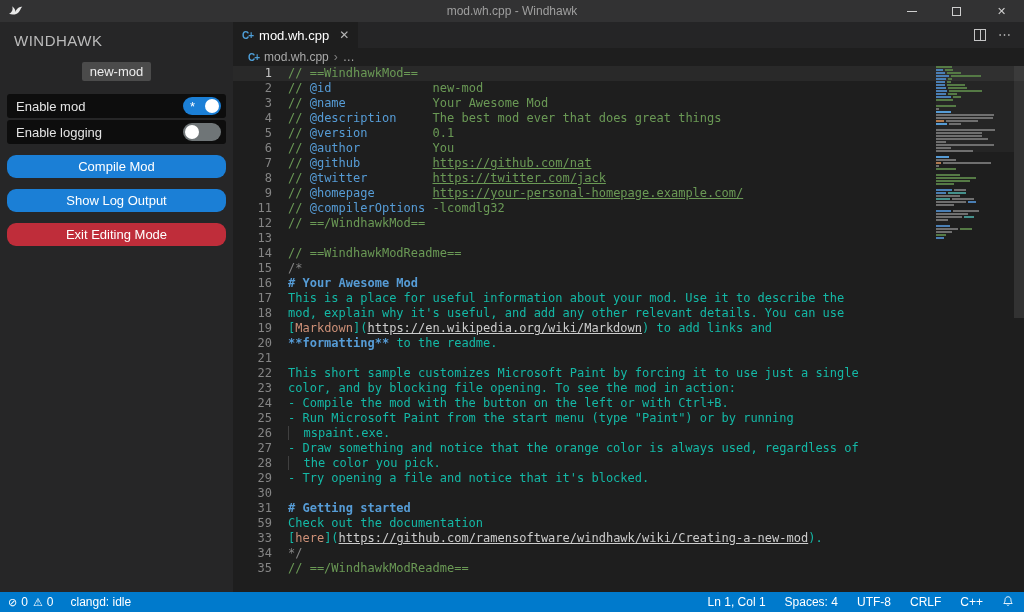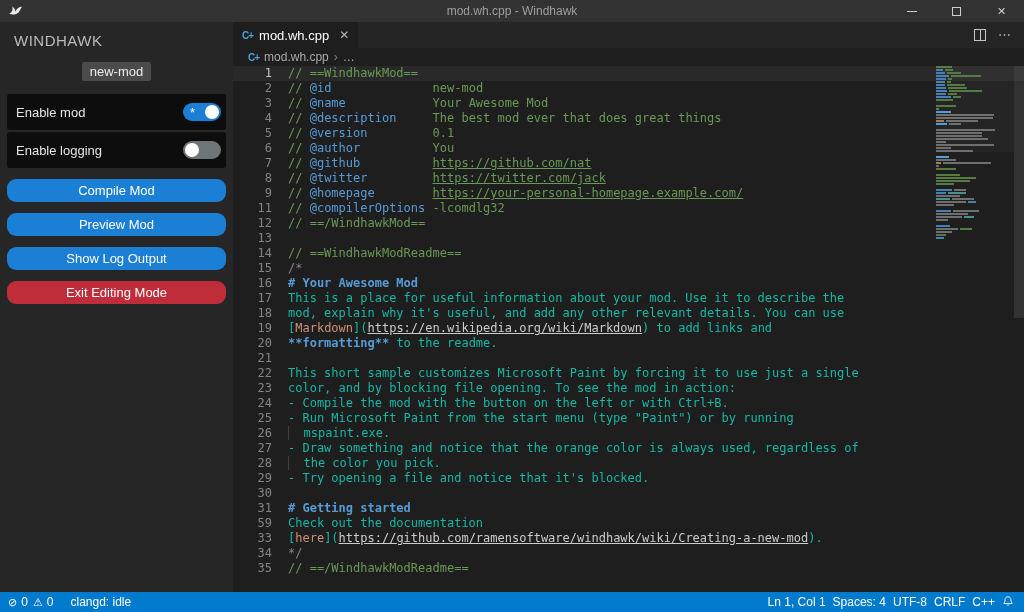--- a/index.html
+++ b/index.html
@@ -21,21 +21,21 @@
 
   
   .main { flex:1 1 auto; display:flex; min-height:0; }
 
   
   .sidebar { width:233px; flex:0 0 233px; background:#262627; overflow:hidden; }
   .sb-title { margin:10px 0 0 14px; font-size:15px; color:#bbbbbb; letter-spacing:.5px; }
   .badge-wrap { display:flex; justify-content:center; margin-top:13px; }
   .badge { background:#4b4b4b; color:#ececec; font-size:13px; padding:2px 8px; border-radius:2px; }
   .sb-rows { margin:13px 7px 0 7px; }
-  .sb-row { height:36px; background:#0d0d0d; border-radius:3px; margin-bottom:2px;
+  .sb-row { height:24px; background:#0d0d0d; border-radius:3px; margin-bottom:2px;
     display:flex; align-items:center; padding:0 5px 0 9px; }
   .sb-row-label { color:#e4e4e4; font-size:13px; flex:1; }
   .toggle { width:38px; height:18px; border-radius:9px; position:relative; }
   .toggle.on  { background:#1b7fd6; }
   .toggle.off { background:#6f7577; }
   .knob { width:14px; height:14px; border-radius:50%; background:#fff; position:absolute; top:2px; }
   .toggle.on  .knob { right:2px; }
   .toggle.off .knob { left:2px; }
   .toggle-star { position:absolute; left:7px; top:1px; color:#fff; font-size:13px; line-height:17px; }
   .sb-buttons { margin:11px 7px 0 7px; }
@@ -89,21 +89,21 @@
   .vscroll { position:absolute; top:0; right:0; width:10px; height:252px;
     background:rgba(121,121,121,.22); }
 
   
   .statusbar { height:20px; flex:0 0 20px; background:#007acc; color:#ffffff;
     display:flex; align-items:center; font-size:12px; padding:0 10px 0 8px; }
   .sb-left { display:flex; align-items:center; gap:5px; }
   .sb-item { display:flex; align-items:center; gap:4px; }
   .sb-ico { font-size:11px; }
   .sb-clangd { margin-left:12px; }
-  .sb-right { margin-left:auto; display:flex; align-items:center; gap:7px; }
+  .sb-right { margin-left:auto; display:flex; align-items:center; gap:19px; }
 </style>
 </head>
 <body>
 
 <div class="app">
 
   <div class="titlebar">
     <span class="tb-logo">
       <svg width="15" height="14" viewBox="0 0 16 15">
         <path d="M1 10.5 C4.5 9 5.5 6 4.5 2.5 C7 4.5 8 6.5 7.8 8.5 C9.5 4 13.5 2.8 15.2 3 C13.2 4.8 13.4 6.8 11.4 8.8 C9.2 11 5.5 12.2 1 10.5 Z" fill="#e8e8e8"></path>
@@ -138,21 +138,20 @@
         </div>
         <div class="sb-row">
           <span class="sb-row-label">Enable logging</span>
           <span class="toggle off">
             <span class="knob"></span>
           </span>
         </div>
       </div>
       <div class="sb-buttons">
         <button class="sb-btn primary">Compile Mod</button>
-        <button class="sb-btn primary">Preview Mod</button>
         <button class="sb-btn primary">Show Log Output</button>
         <button class="sb-btn danger">Exit Editing Mode</button>
       </div>
     </div>
 
     <div class="editor">
       <div class="tabbar">
         <div class="tab">
           <span class="cpp-icon">C+</span>
           <span class="tab-label">mod.wh.cpp</span>

